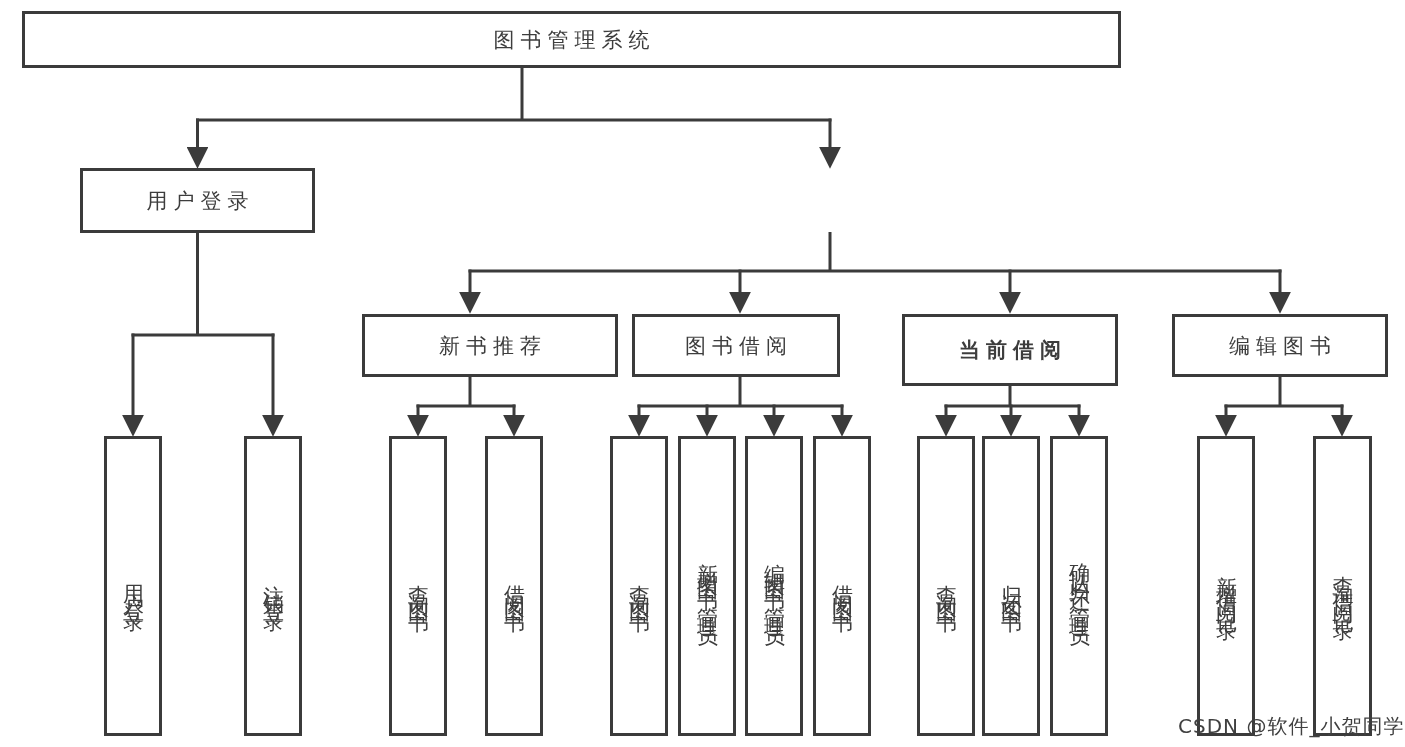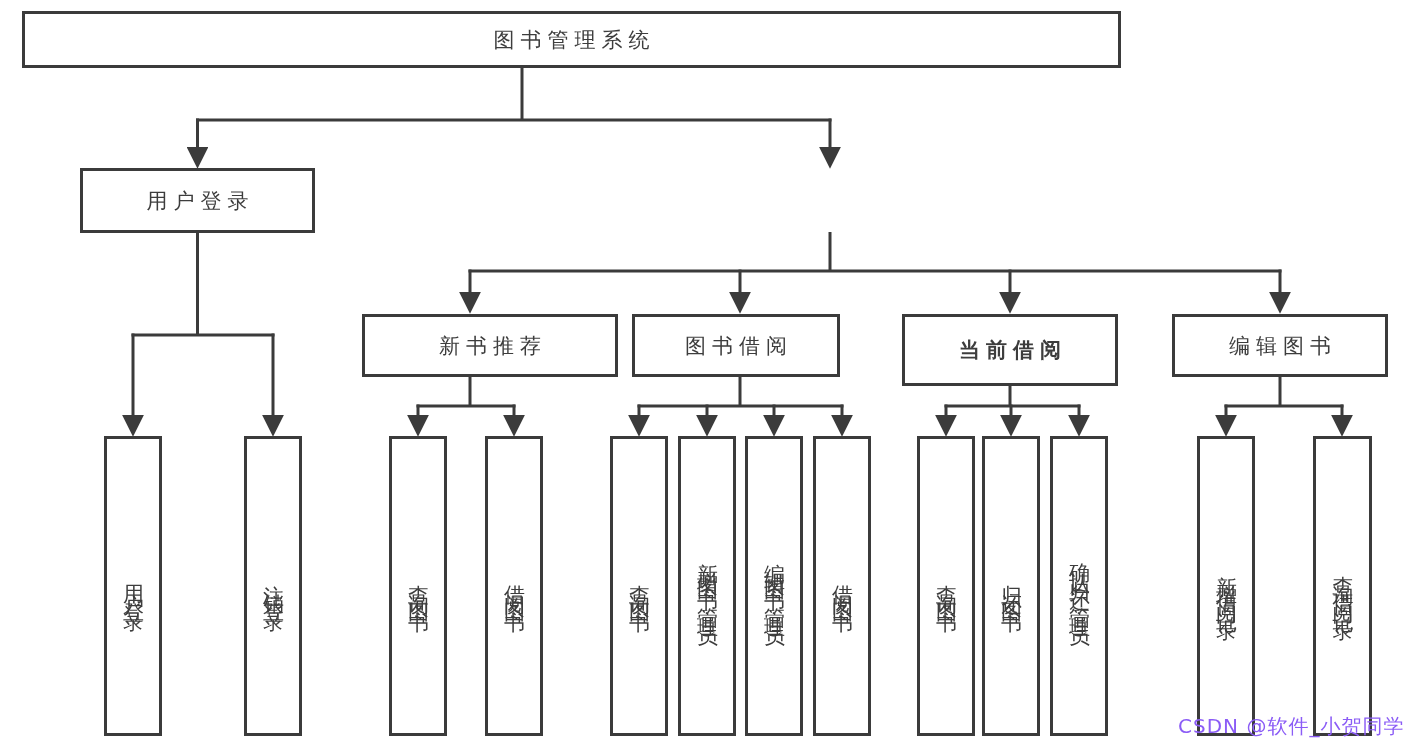--- a/index.html
+++ b/index.html
@@ -13,21 +13,21 @@
     border:3px solid #3b3b3b;color:#3d3d3d;
     display:flex;align-items:center;justify-content:center;
   }
   .hlabel{font-size:21px;letter-spacing:6px;text-indent:6px;white-space:nowrap;}
   .vlabel{
     writing-mode:vertical-rl;text-orientation:mixed;
     font-size:21px;letter-spacing:9px;white-space:nowrap;line-height:1;
   }
   .watermark{
     position:absolute;left:1178px;top:713px;font-size:20px;
-    color:#8b5cf6;letter-spacing:1px;white-space:nowrap;
+    color:#404040;letter-spacing:1px;white-space:nowrap;
   }
 </style>
 </head>
 <body>
 
 <div class="stage">
 
   <svg class="wires" width="1405" height="747" viewBox="0 0 1405 747">
     <defs>
       <marker id="ah" viewBox="0 0 10 10" refX="0.5" refY="5" markerWidth="7.3" markerHeight="7.3" orient="auto">

